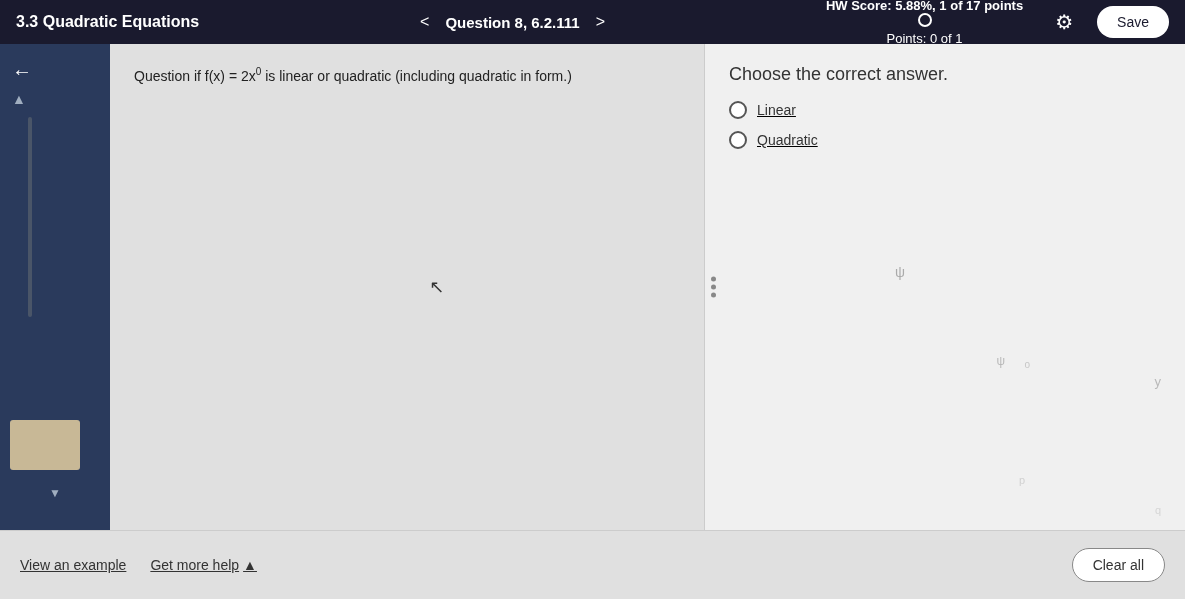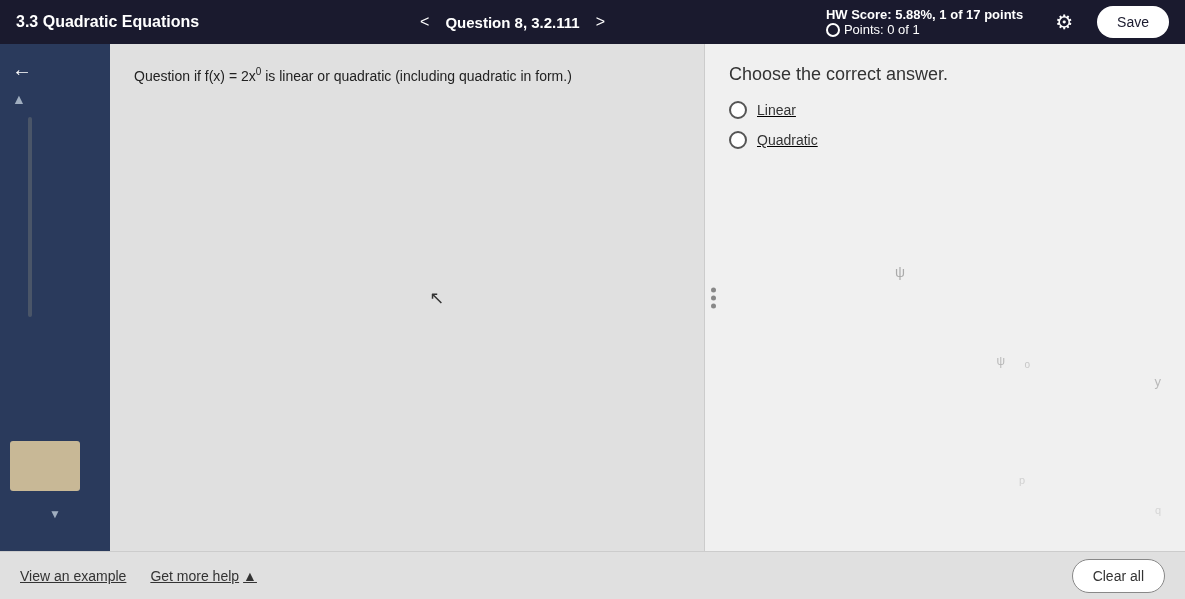--- a/index.html
+++ b/index.html
@@ -56,20 +56,21 @@
       flex: 0 0 auto;
     }
     .hw-score-line1 {
       font-weight: bold;
     }
     .hw-score-line2 {
       font-weight: normal;
       display: flex;
       align-items: center;
       gap: 4px;
+      flex-direction: column;
     }
     .points-circle {
       width: 14px;
       height: 14px;
       border: 2px solid white;
       border-radius: 50%;
       display: inline-block;
     }
     .gear-btn {
       background: none;
@@ -270,21 +271,21 @@
       top: 460px;
       right: 24px;
       font-size: 11px;
       color: #999;
       opacity: 0.3;
     }
 
     
     .footer {
       background: #e0e0e0;
-      height: 48px;
+      height: 69px;
       display: flex;
       align-items: center;
       padding: 0 20px;
       border-top: 1px solid #ccc;
       gap: 24px;
     }
     .footer-left {
       display: flex;
       align-items: center;
       gap: 24px;
@@ -343,21 +344,21 @@
       cursor: pointer;
     }
   </style>
 </head>
 <body>
 
 <div class="header">
   <span class="header-title">3.3 Quadratic Equations</span>
   <div class="question-nav">
     <button class="nav-arrow">&lt;</button>
-    <span class="question-label">Question 8, 3.2.111</span>
+    <span class="question-label">Question 8, 6.2.111</span>
     <button class="nav-arrow">&gt;</button>
   </div>
   <div class="hw-score">
     <div class="hw-score-line1">HW Score: 5.88%, 1 of 17 points</div>
     <div class="hw-score-line2">
       <span class="points-circle"></span>
       <span>Points: 0 of 1</span>
     </div>
   </div>
   <button class="gear-btn">⚙</button>

